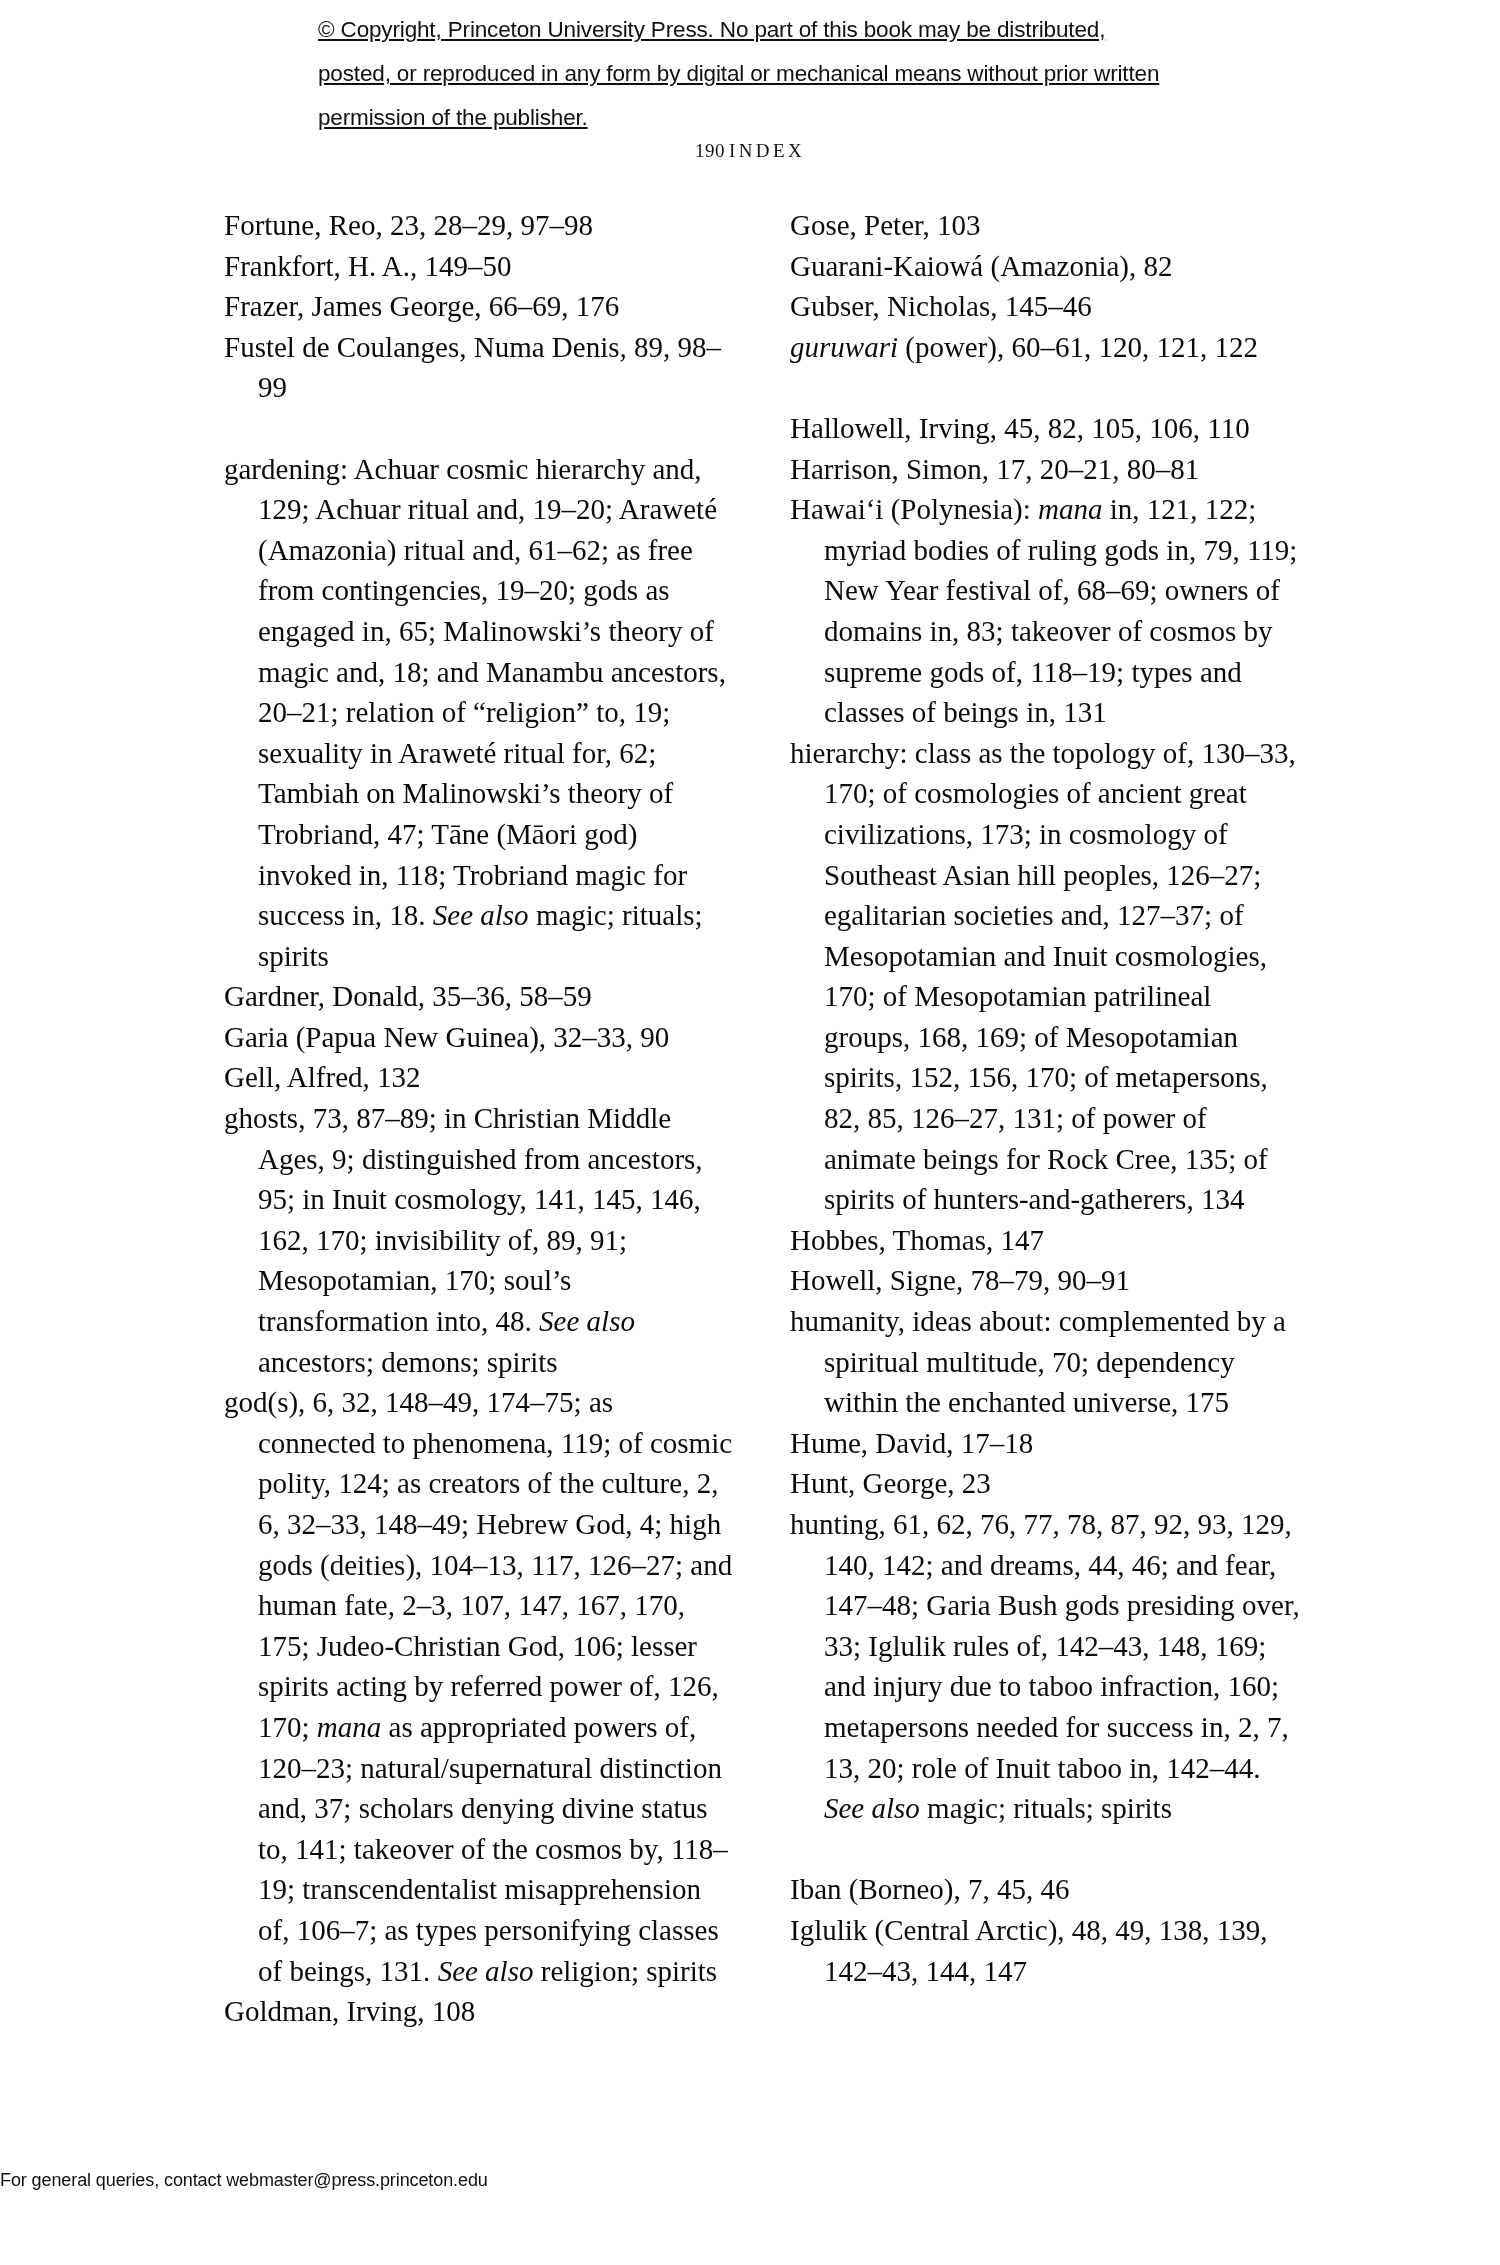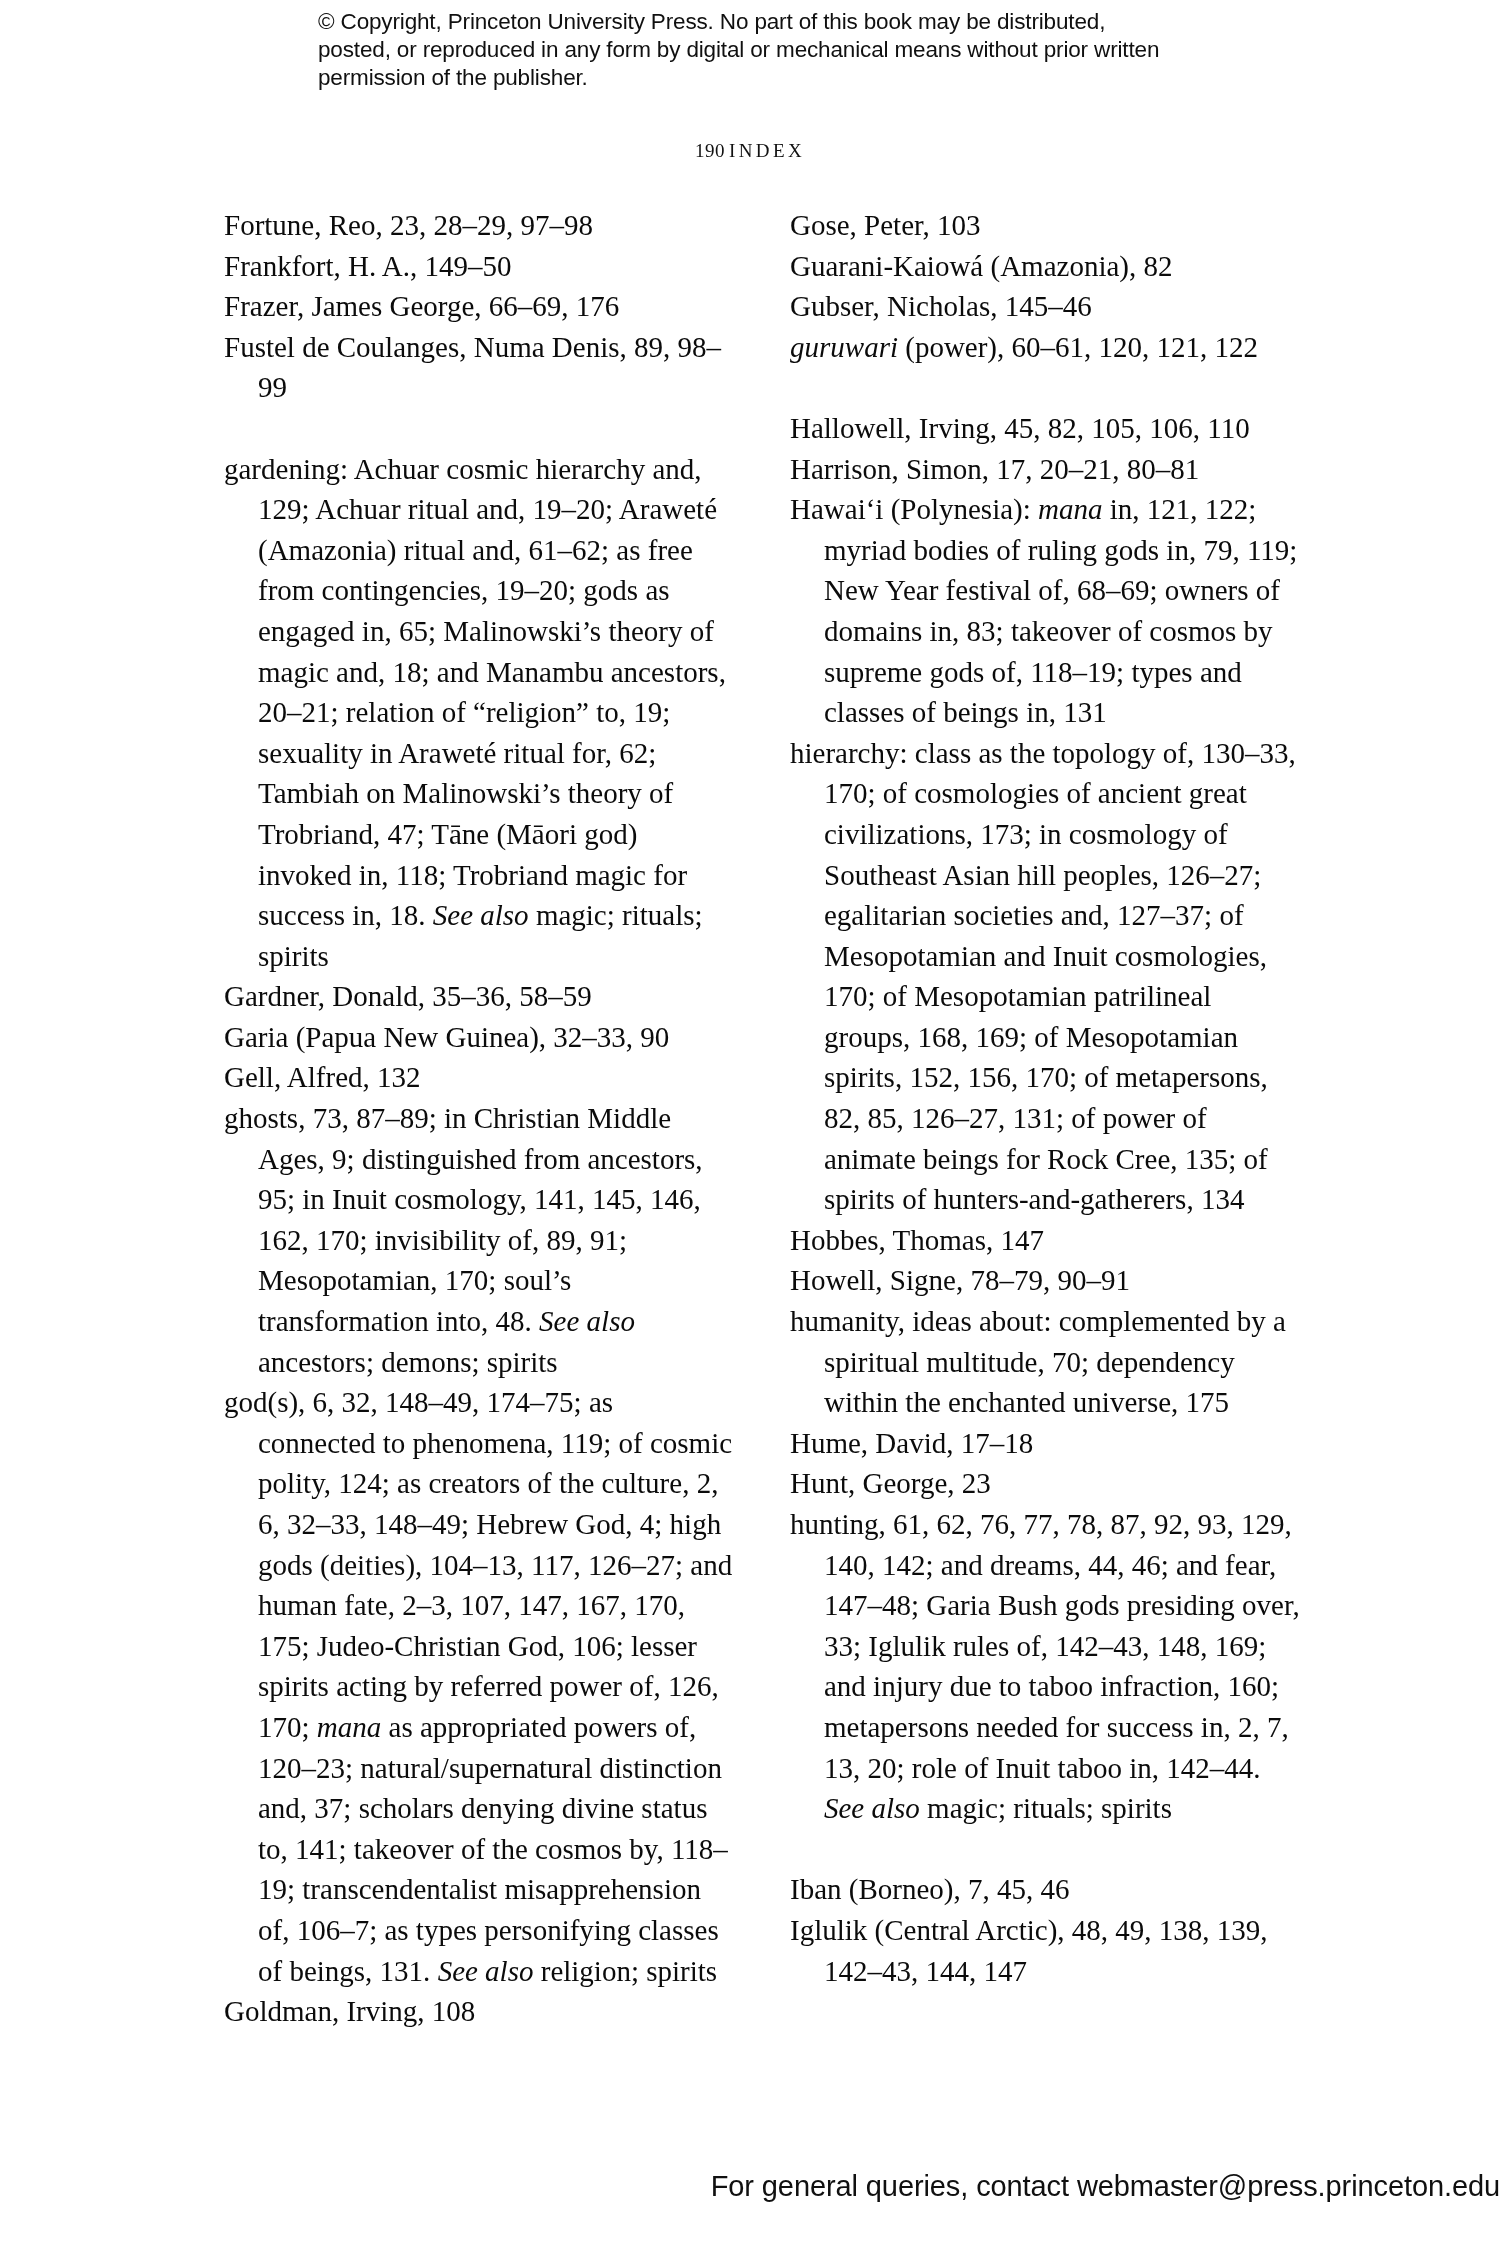--- a/index.html
+++ b/index.html
@@ -17,23 +17,24 @@
   }
 
   
   .copyright-notice {
     position: absolute;
     left: 318px;
     top: 8px;
     width: 860px;
     font-family: "Liberation Sans", "DejaVu Sans", sans-serif;
     font-size: 22.5px;
-    line-height: 28px;
+    line-height: 44px;
     letter-spacing: -0.15px;
     color: #101010;
+    text-decoration: underline;
   }
 
   
   .running-head {
     position: absolute;
     left: 0;
     top: 140px;
     width: 1500px;
     text-align: center;
     font-size: 19px;
@@ -77,23 +78,23 @@
   .group-gap { height: 40.6px; }
 
   .it { font-style: italic; }
 
   
   .footer-line {
     position: absolute;
     left: 0;
     top: 2170px;
     width: 1500px;
-    text-align: right;
+    text-align: left;
     font-family: "Liberation Sans", "DejaVu Sans", sans-serif;
-    font-size: 29px;
+    font-size: 18px;
     letter-spacing: -0.1px;
     color: #101010;
   }
 </style>
 </head>
 <body>
 
 <div class="copyright-notice">© Copyright, Princeton University Press. No part of this book may be distributed, posted, or reproduced in any form by digital or mechanical means without prior written permission of the publisher.</div>
 
 <div class="running-head">

